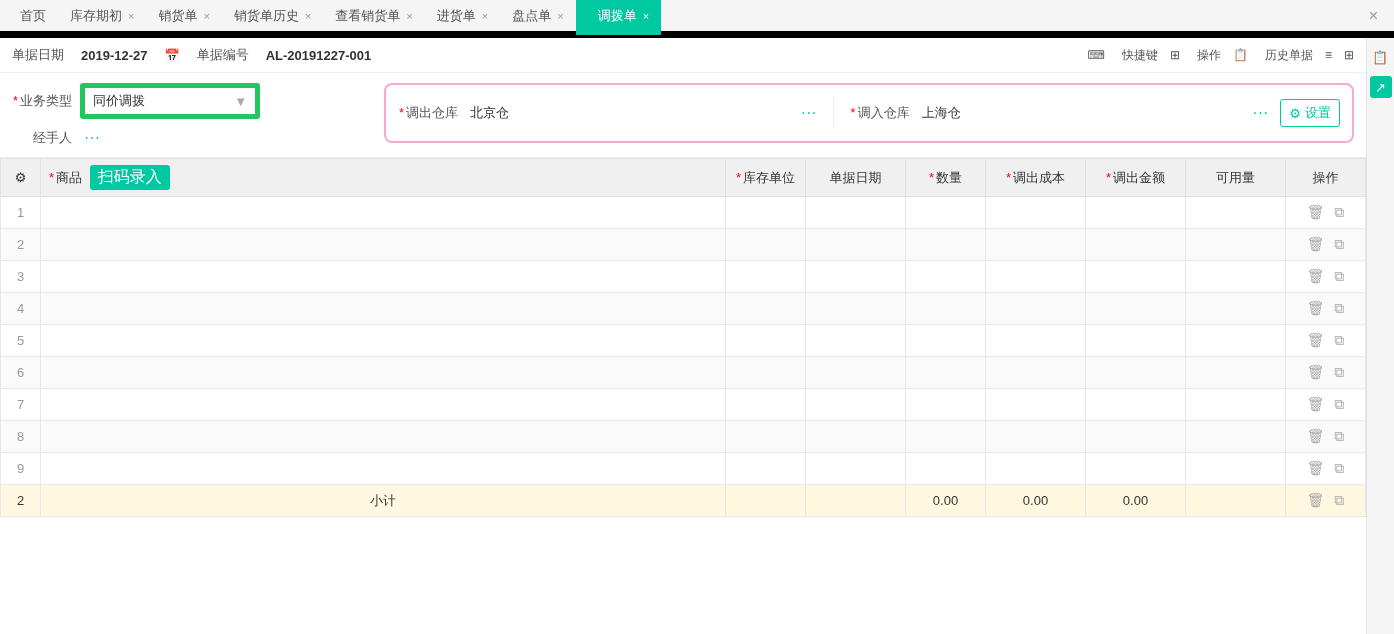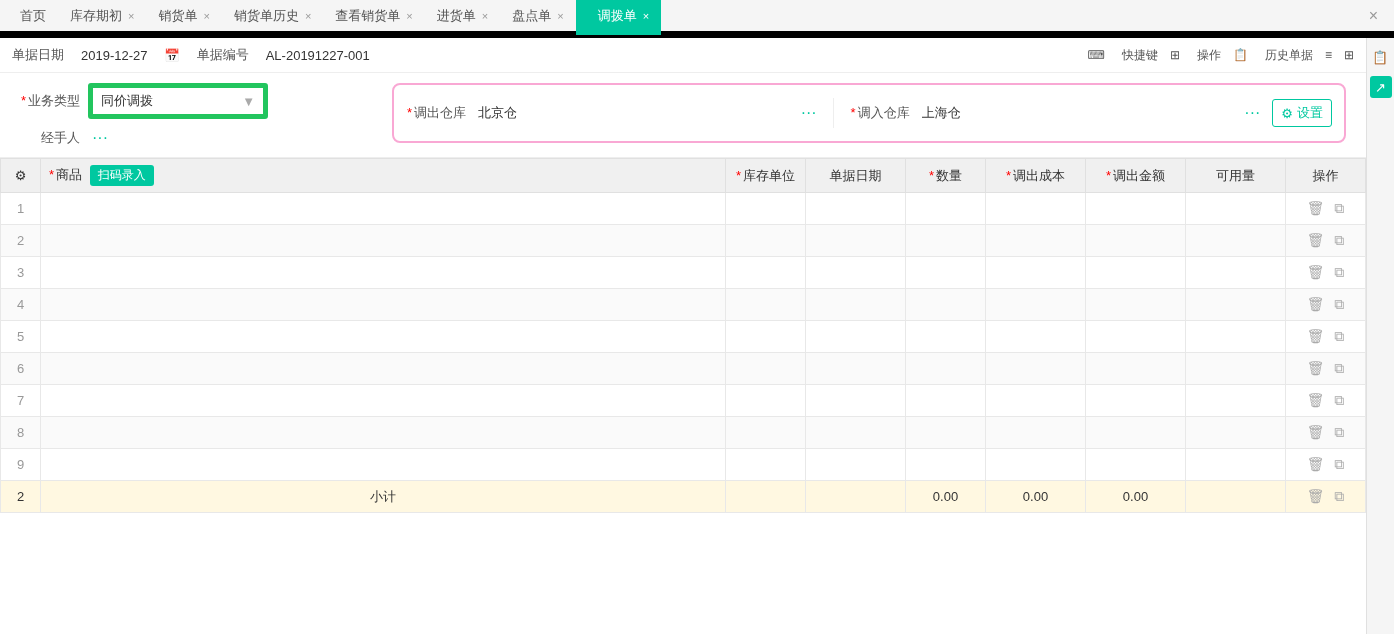--- a/index.html
+++ b/index.html
@@ -38,27 +38,27 @@
     .toolbar {
       display: flex; align-items: center;
       padding: 8px 12px;
       gap: 20px;
       border-bottom: 1px solid #eee;
     }
     .toolbar-left { display: flex; align-items: center; gap: 16px; }
     .toolbar-right { margin-left: auto; display: flex; align-items: center; gap: 12px; font-size: 12px; color: #555; }
     .toolbar-item { display: flex; align-items: center; gap: 17px; cursor: pointer; }
     .doc-date-label { color: #555; }
-    .doc-date-value { color: #333; font-weight: 400; }
+    .doc-date-value { color: #333; font-weight: 700; }
     .calendar-icon { color: #00c8a0; cursor: pointer; }
 
     
     .form-area {
       display: flex; align-items: flex-start;
-      padding: 10px 20px;
+      padding: 10px 12px;
       gap: 0;
       border-bottom: 1px solid #eee;
     }
     .form-left {
       display: flex; flex-direction: column; gap: 10px;
       min-width: 360px;
     }
     .form-field {
       display: flex; align-items: center; gap: 8px;
     }
@@ -132,21 +132,21 @@
     .col-qty { width: 80px; }
     .col-cost { width: 100px; }
     .col-amount { width: 100px; }
     .col-avail { width: 100px; }
     .col-ops { width: 80px; }
     .col-settings { width: 40px; }
 
     .scan-btn {
       background: #00c8a0; color: #fff;
       border: none; border-radius: 3px;
-      padding: 2px 8px; cursor: pointer; font-size: 12px;
+      padding: 2px 8px; cursor: pointer; font-size: 16px;
       margin-left: 4px;
     }
     .op-icon {
       cursor: pointer; color: #aaa; font-size: 14px; margin: 0 3px;
     }
 
     
     .right-sidebar {
       position: fixed; right: 0; top: 38px; bottom: 0;
       width: 28px; background: #f5f5f5;

